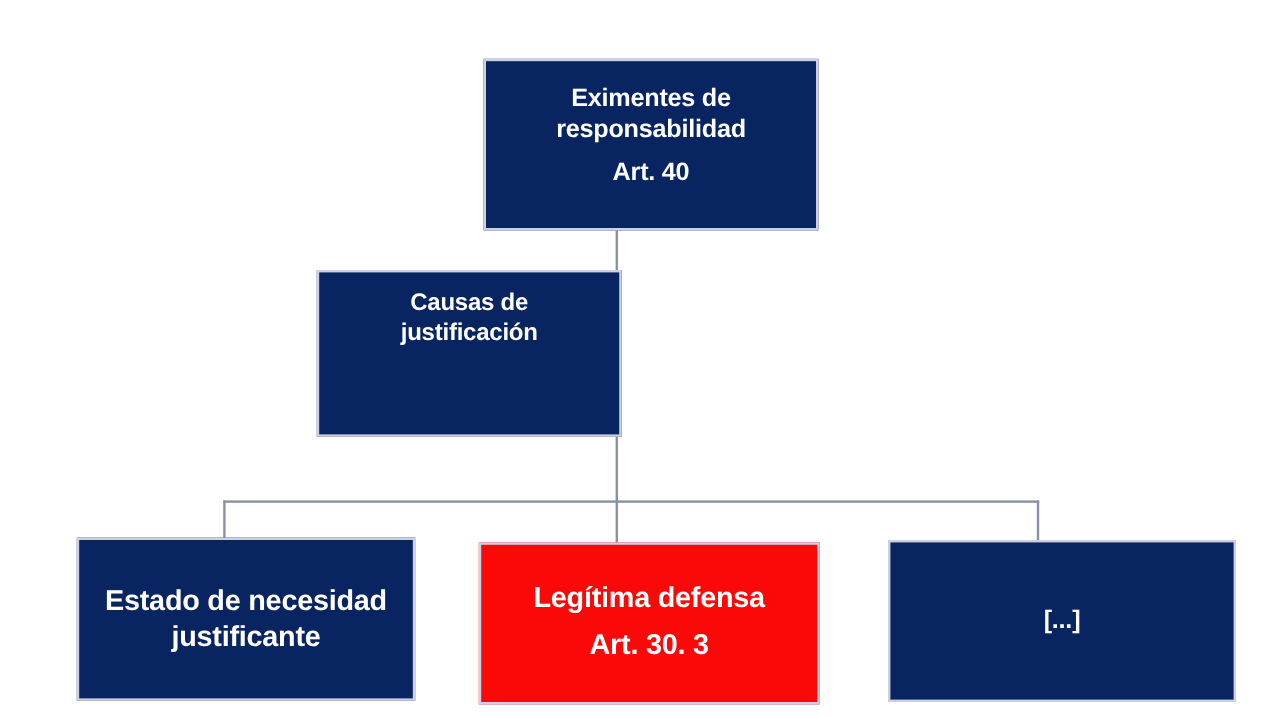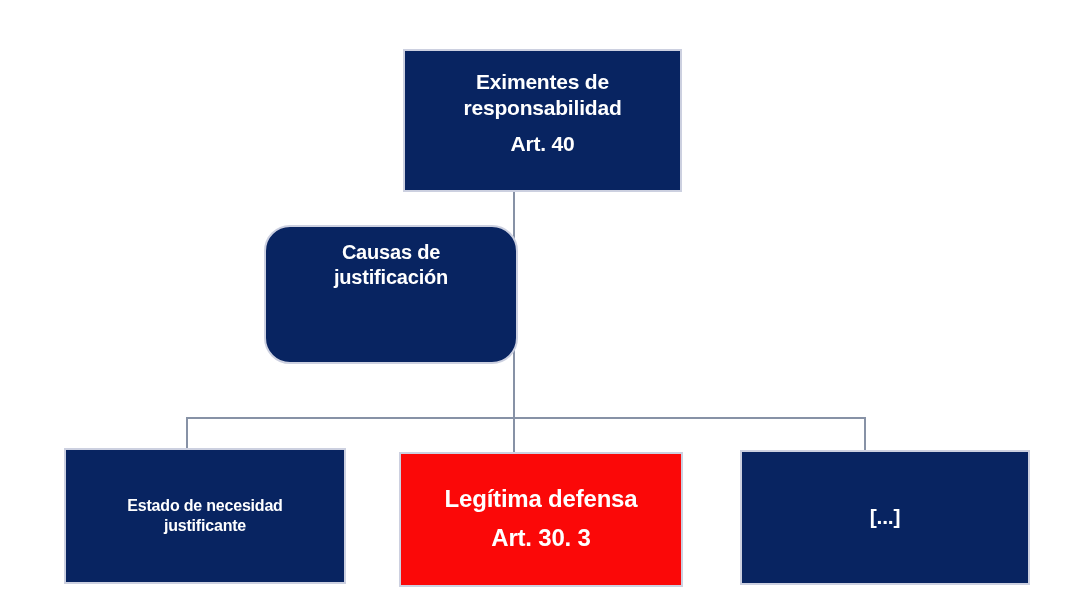--- a/index.html
+++ b/index.html
@@ -49,35 +49,34 @@
     font-weight: bold;
     letter-spacing: -0.2px;
     line-height: 1.26;
     white-space: pre-line;
   }
   .node .block-gap { height: 0.55em; }
 
   
   #node-root .line-text      { font-size: 21px; }
   #node-justif .line-text    { font-size: 20px; }
-  #node-estado .line-text    { font-size: 16px; }
+  #node-estado .line-text    { font-size: 24px; }
   #node-legitima .line-text  { font-size: 24px; }
   #node-etc .line-text       { font-size: 21px; }
 
   
   #node-root {
     left: 387px; top: 49px; width: 279px; height: 143px;
     justify-content: flex-start;
     padding-top: 18px;
   }
   #node-justif {
     left: 248px; top: 225px; width: 254px; height: 139px;
     justify-content: flex-start;
     padding-top: 13px;
-    border-radius: 26px;
   }
   #node-estado {
     left: 48px; top: 448px; width: 282px; height: 136px;
   }
   #node-legitima {
     left: 383px; top: 452px; width: 284px; height: 135px;
     justify-content: flex-start;
     padding-top: 30px;
   }
   #node-etc {

